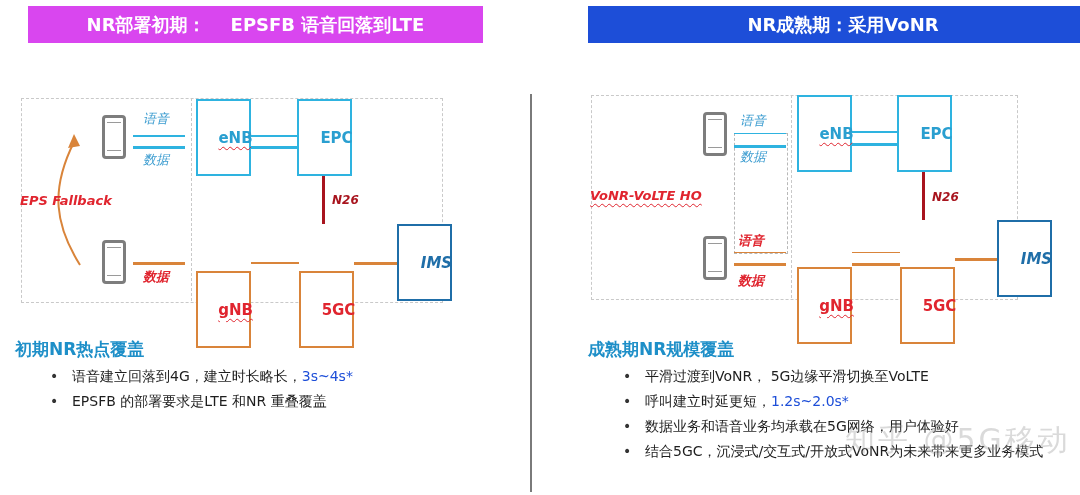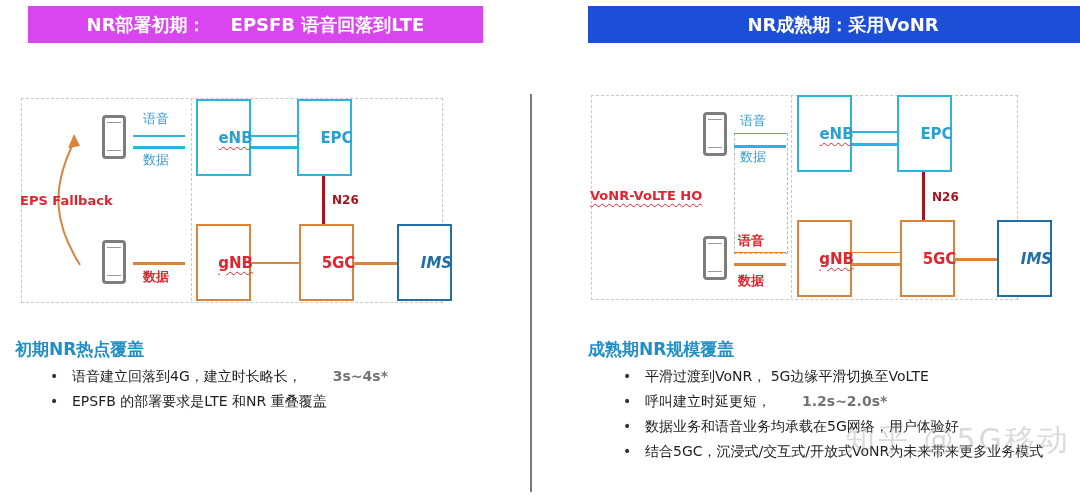--- a/index.html
+++ b/index.html
@@ -9,37 +9,37 @@
     .banner { position:absolute; height:37px; top:6px; color:#ffffff; font-weight:bold;
               font-size:18px; line-height:37px; text-align:center; white-space:pre; }
     .banner-left { left:28px; width:455px; background:#d946ef; }
     .banner-right { left:588px; width:510px; background:#1d4ed8; }
     .divider { position:absolute; left:530px; top:94px; width:2px; height:398px; background:#7a7a7a; }
     .frame { position:absolute; border:1px dashed #c9c9c9; }
     .vdash { position:absolute; width:0; border-left:1px dashed #c9c9c9; }
     .node { position:absolute; box-sizing:border-box; display:flex; align-items:center; justify-content:center;
             font-weight:bold; font-size:15px; background:#fff;padding-left:24px; }
     .node-blue { border:2px solid #2eb3e0; color:#2a9fd0; }
-    .node-orange { border:2px solid #d9843a; color:#e0252f; }
+    .node-orange { border:2px solid #d9843a; color:#e0252f;margin-top:47px; }
     .node-ims { border:2px solid #1f6ea8; color:#1f6ea8;font-style:italic; }
     .squig { text-decoration: underline wavy #e0252f; text-decoration-thickness:1px; text-underline-offset:3px; }
     .hline { position:absolute; height:0; }
     .vline { position:absolute; width:0; }
-    .lbl { position:absolute; font-size:13px; white-space:nowrap; }
+    .lbl { position:absolute; font-size:13px; white-space:nowrap;font-style:italic; }
     .lbl-blue { color:#3b9cd0; }
     .lbl-red { color:#e0252f; font-weight:bold; }
     .phone { position:absolute; width:24px; height:44px; box-sizing:border-box;
              border:3px solid #7d7d7d; border-radius:4px; background:#fff; }
     .phone::before { content:""; position:absolute; left:2px; right:2px; top:4px; height:0; border-top:1px solid #9a9a9a; }
     .phone::after { content:""; position:absolute; left:2px; right:2px; bottom:5px; height:0; border-top:1px solid #9a9a9a; }
     .section-title { position:absolute; font-size:17px; font-weight:bold; color:#1e8fc8; }
     .bullets { position:absolute; list-style:none; margin:0; padding:0; font-size:14px; color:#1e1e1e; }
     .bullets li { position:relative; padding-left:22px; line-height:25px; }
     .bullets li::before { content:"•"; position:absolute; left:0; top:0; color:#333; }
-    .hl { color:#737373; font-weight:bold;margin-left:31px; }
+    .hl { color:#1d4ed8; font-weight:normal; }
     .watermark { position:absolute; font-size:30px; color:rgba(150,150,150,0.35); letter-spacing:3px; white-space:nowrap; }
   </style>
 </head>
 <body>
 
 <div class="banner banner-left">NR部署初期：    EPSFB 语音回落到LTE</div>
 
 <div>
   <div class="frame" style="left:21px;top:98px;width:420px;height:203px;"></div>
   <div class="vdash" style="left:191px;top:98px;height:203px;"></div>

